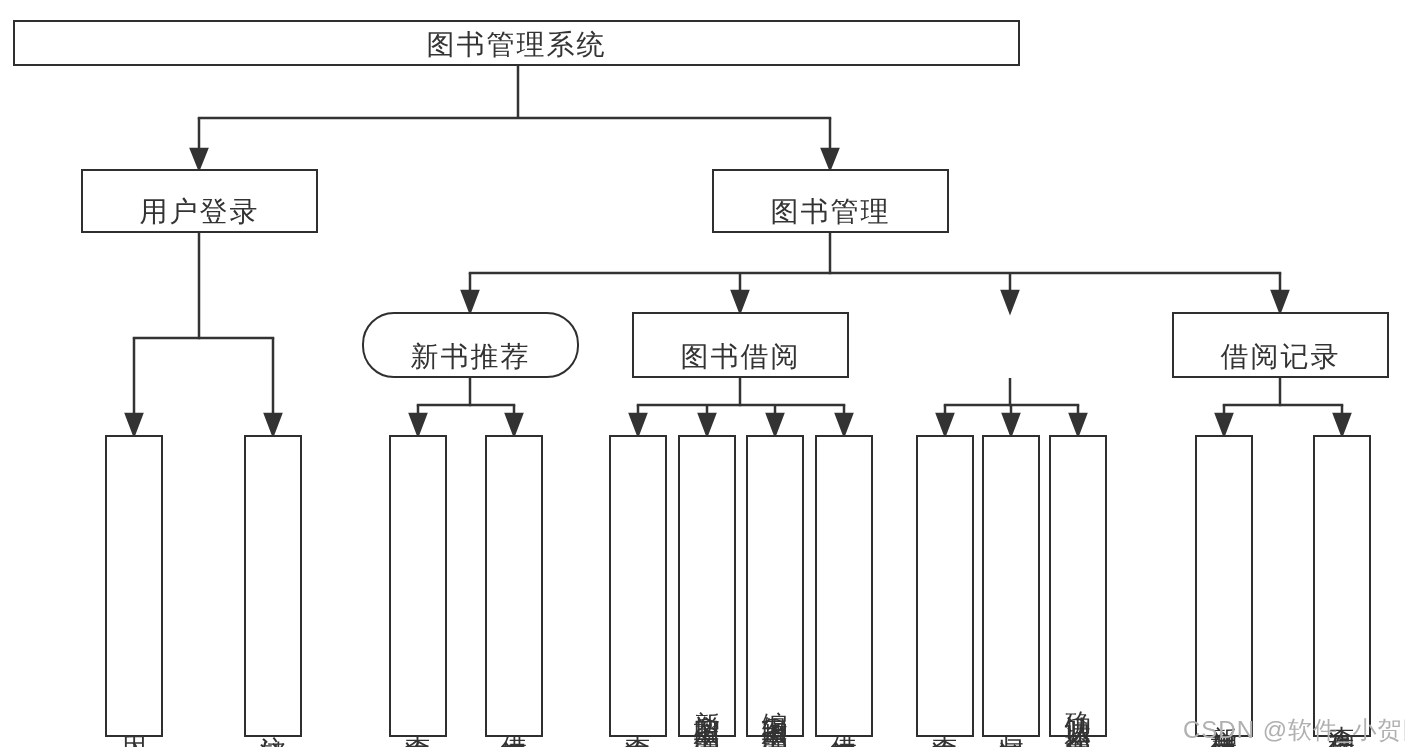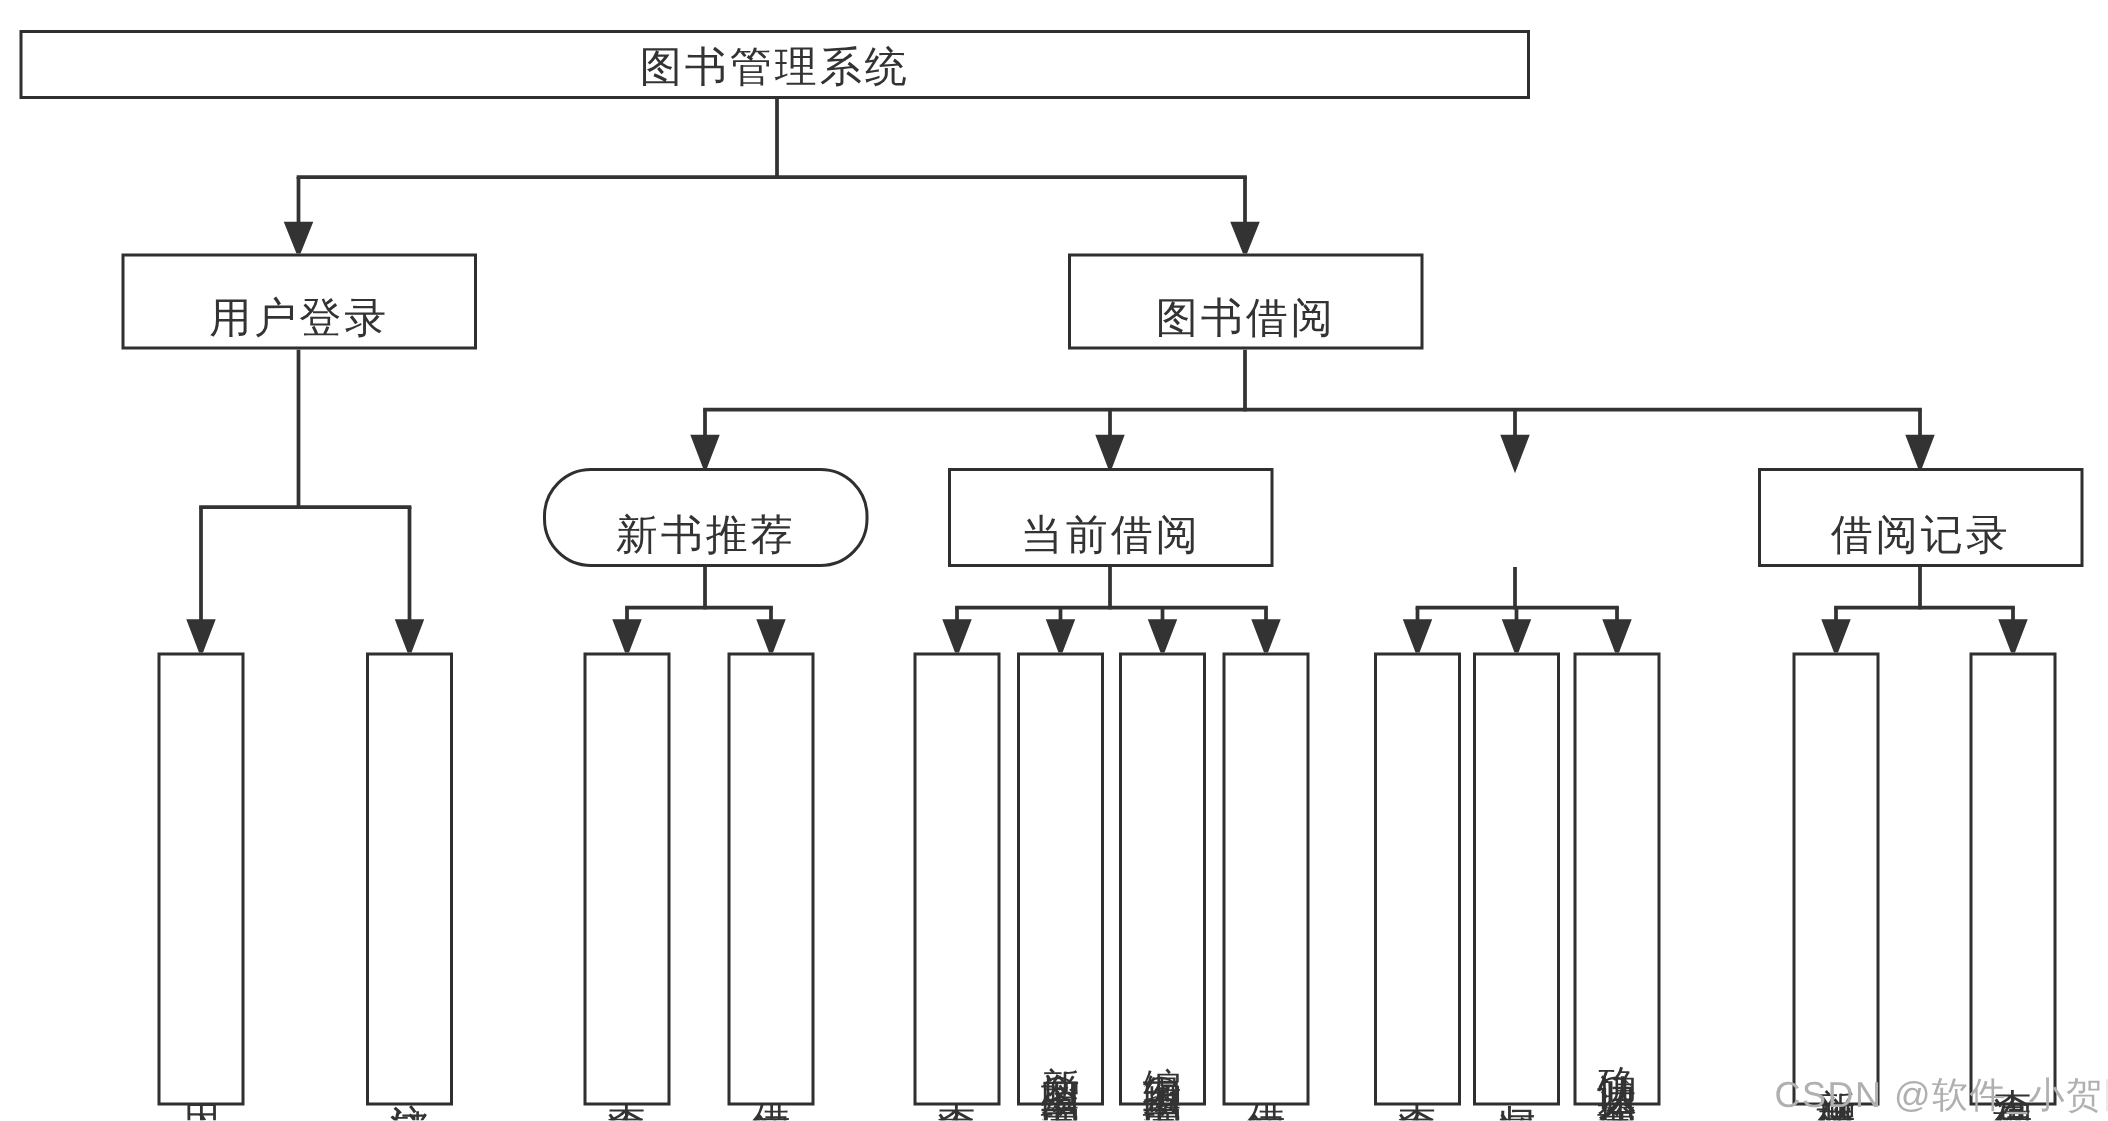--- a/index.html
+++ b/index.html
@@ -95,28 +95,28 @@
   </svg>
 
   <div class="node" style="left:13px;top:20px;width:1007px;height:46px;">
     <span>图书管理系统</span>
   </div>
 
   <div class="node" style="left:81px;top:169px;width:237px;height:64px;">
     <span>用户登录</span>
   </div>
   <div class="node" style="left:712px;top:169px;width:237px;height:64px;">
-    <span>图书借阅</span>
+    <span>图书管理</span>
   </div>
 
   <div class="node" style="left:362px;top:312px;width:217px;height:66px;border-radius:32px;">
     <span>新书推荐</span>
   </div>
   <div class="node" style="left:632px;top:312px;width:217px;height:66px;">
-    <span>当前借阅</span>
+    <span>图书借阅</span>
   </div>
   <div class="node" style="left:1172px;top:312px;width:217px;height:66px;">
     <span>借阅记录</span>
   </div>
 
   <div class="node leaf" style="left:105px;top:435px;width:58px;height:302px;">
     <span class="vtext">用户登录</span>
   </div>
   <div class="node leaf" style="left:244px;top:435px;width:58px;height:302px;">
     <span class="vtext">注销登录</span>

